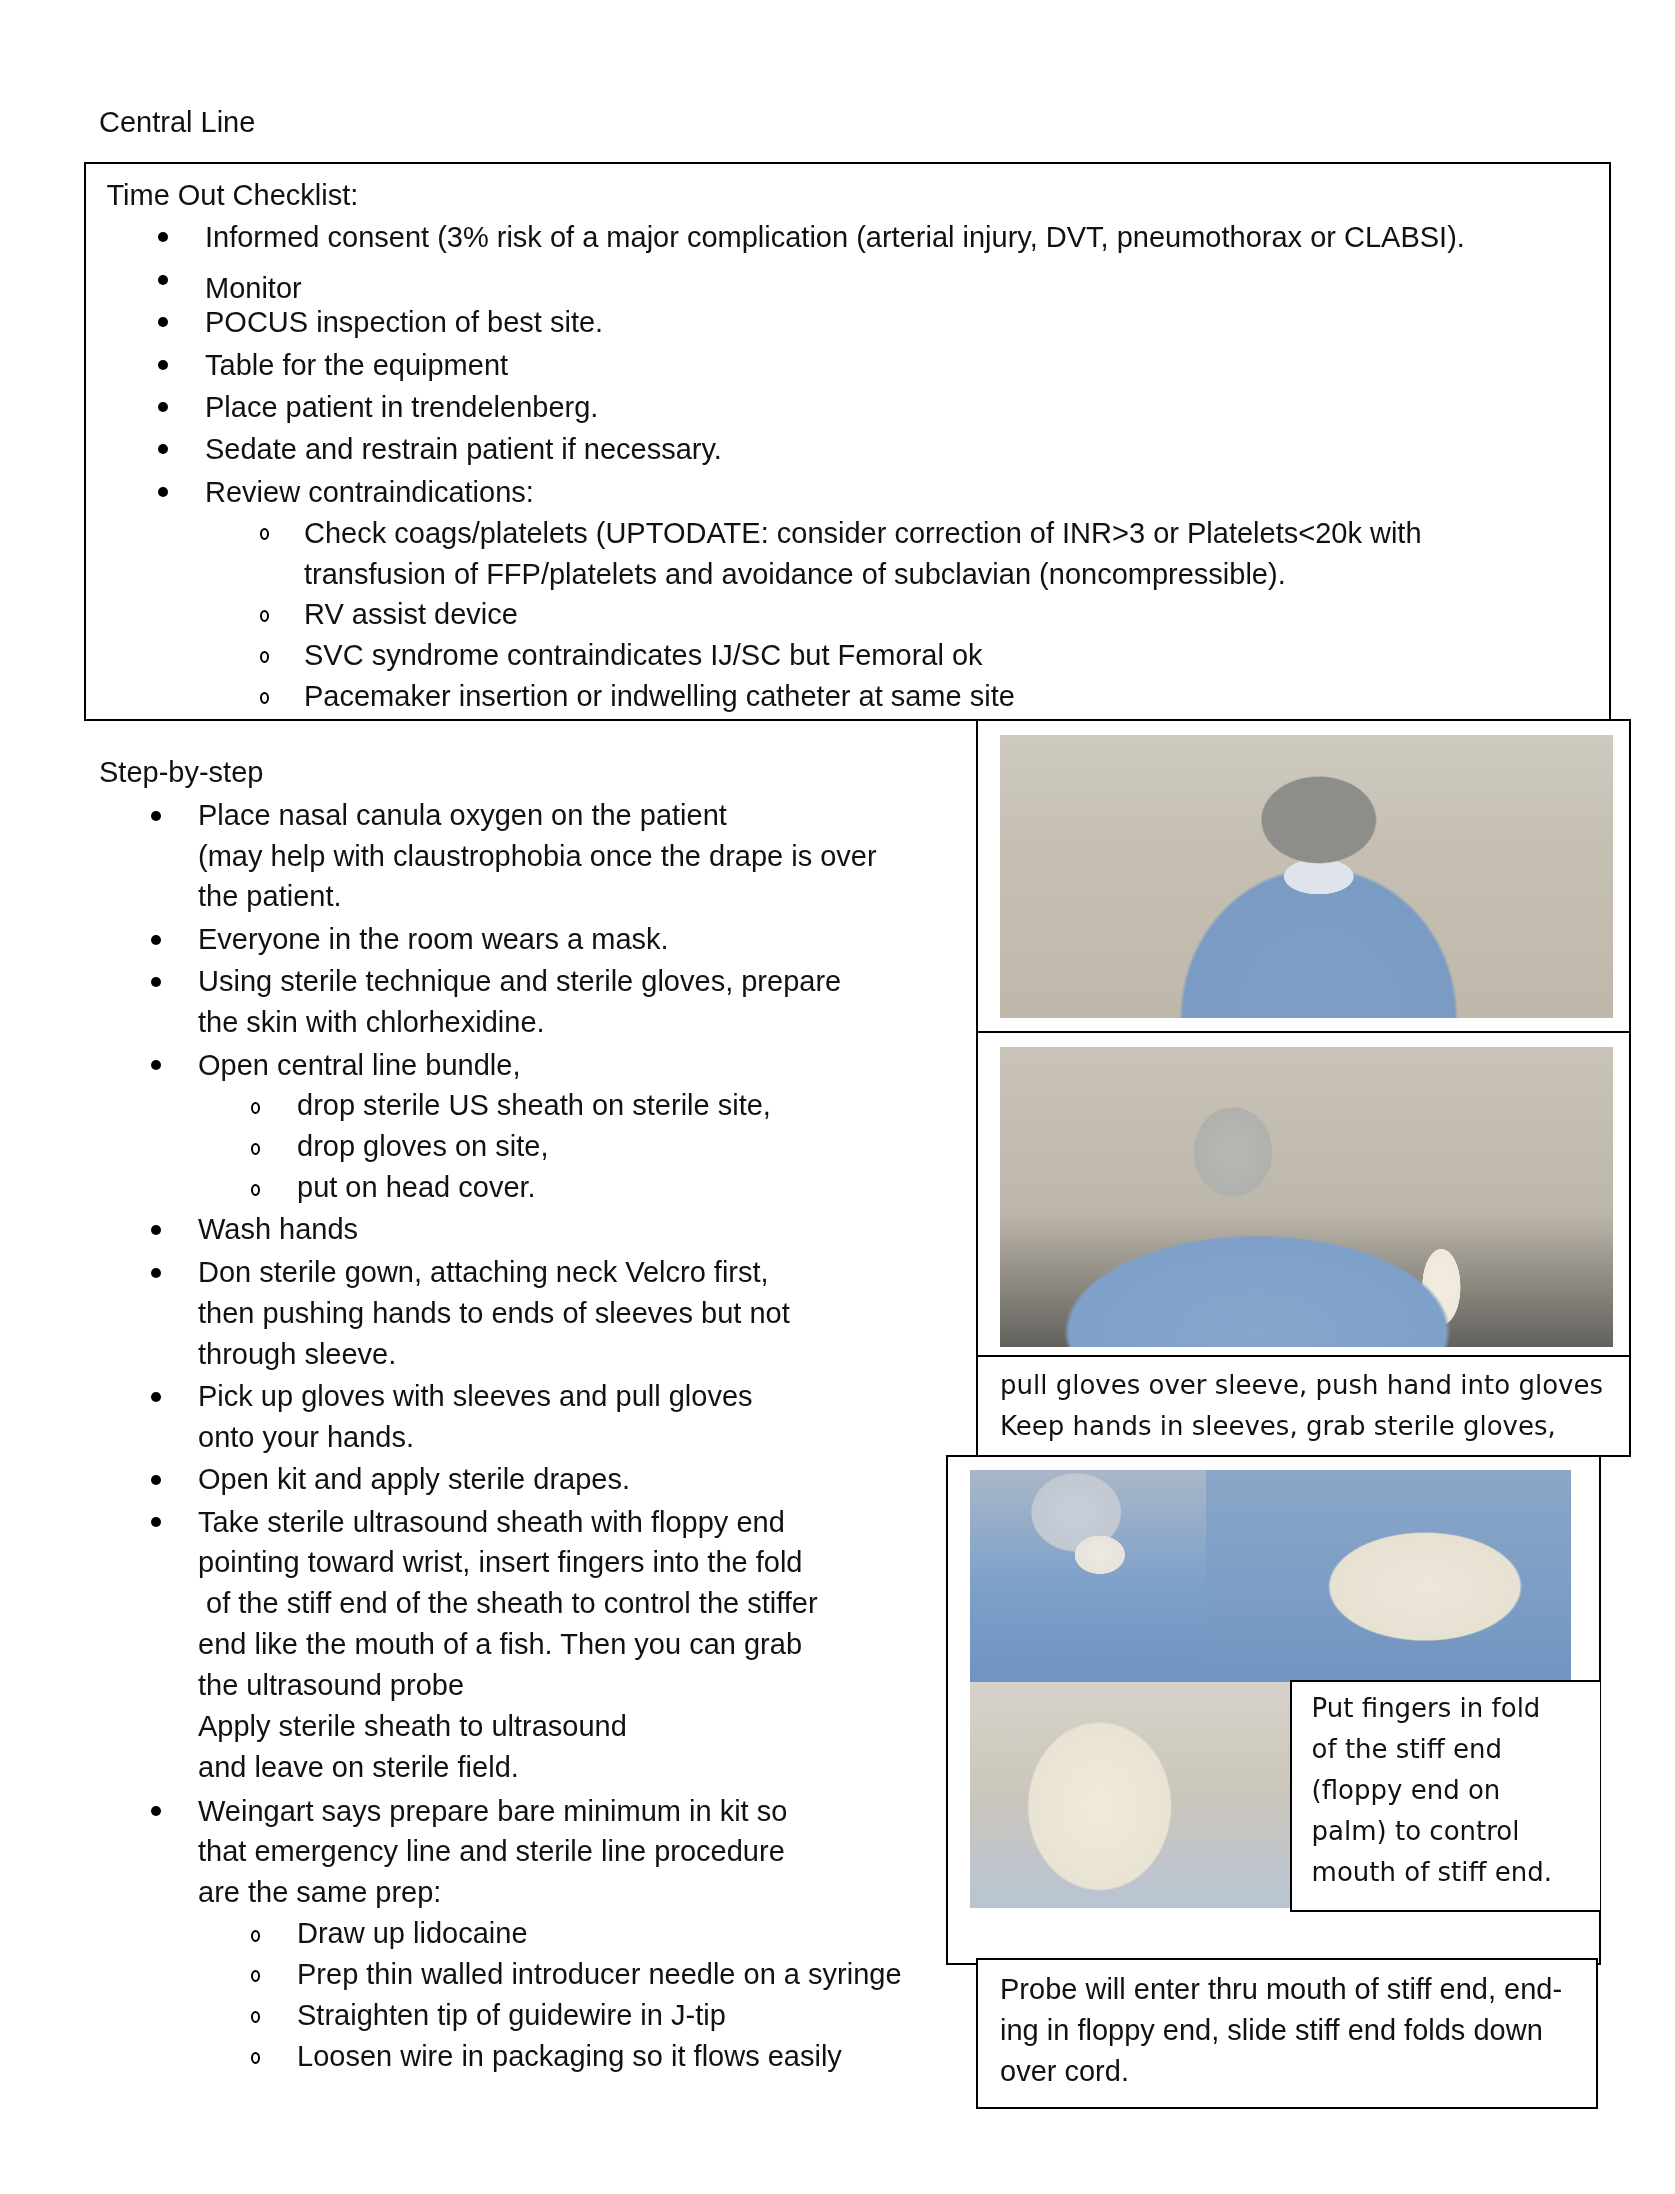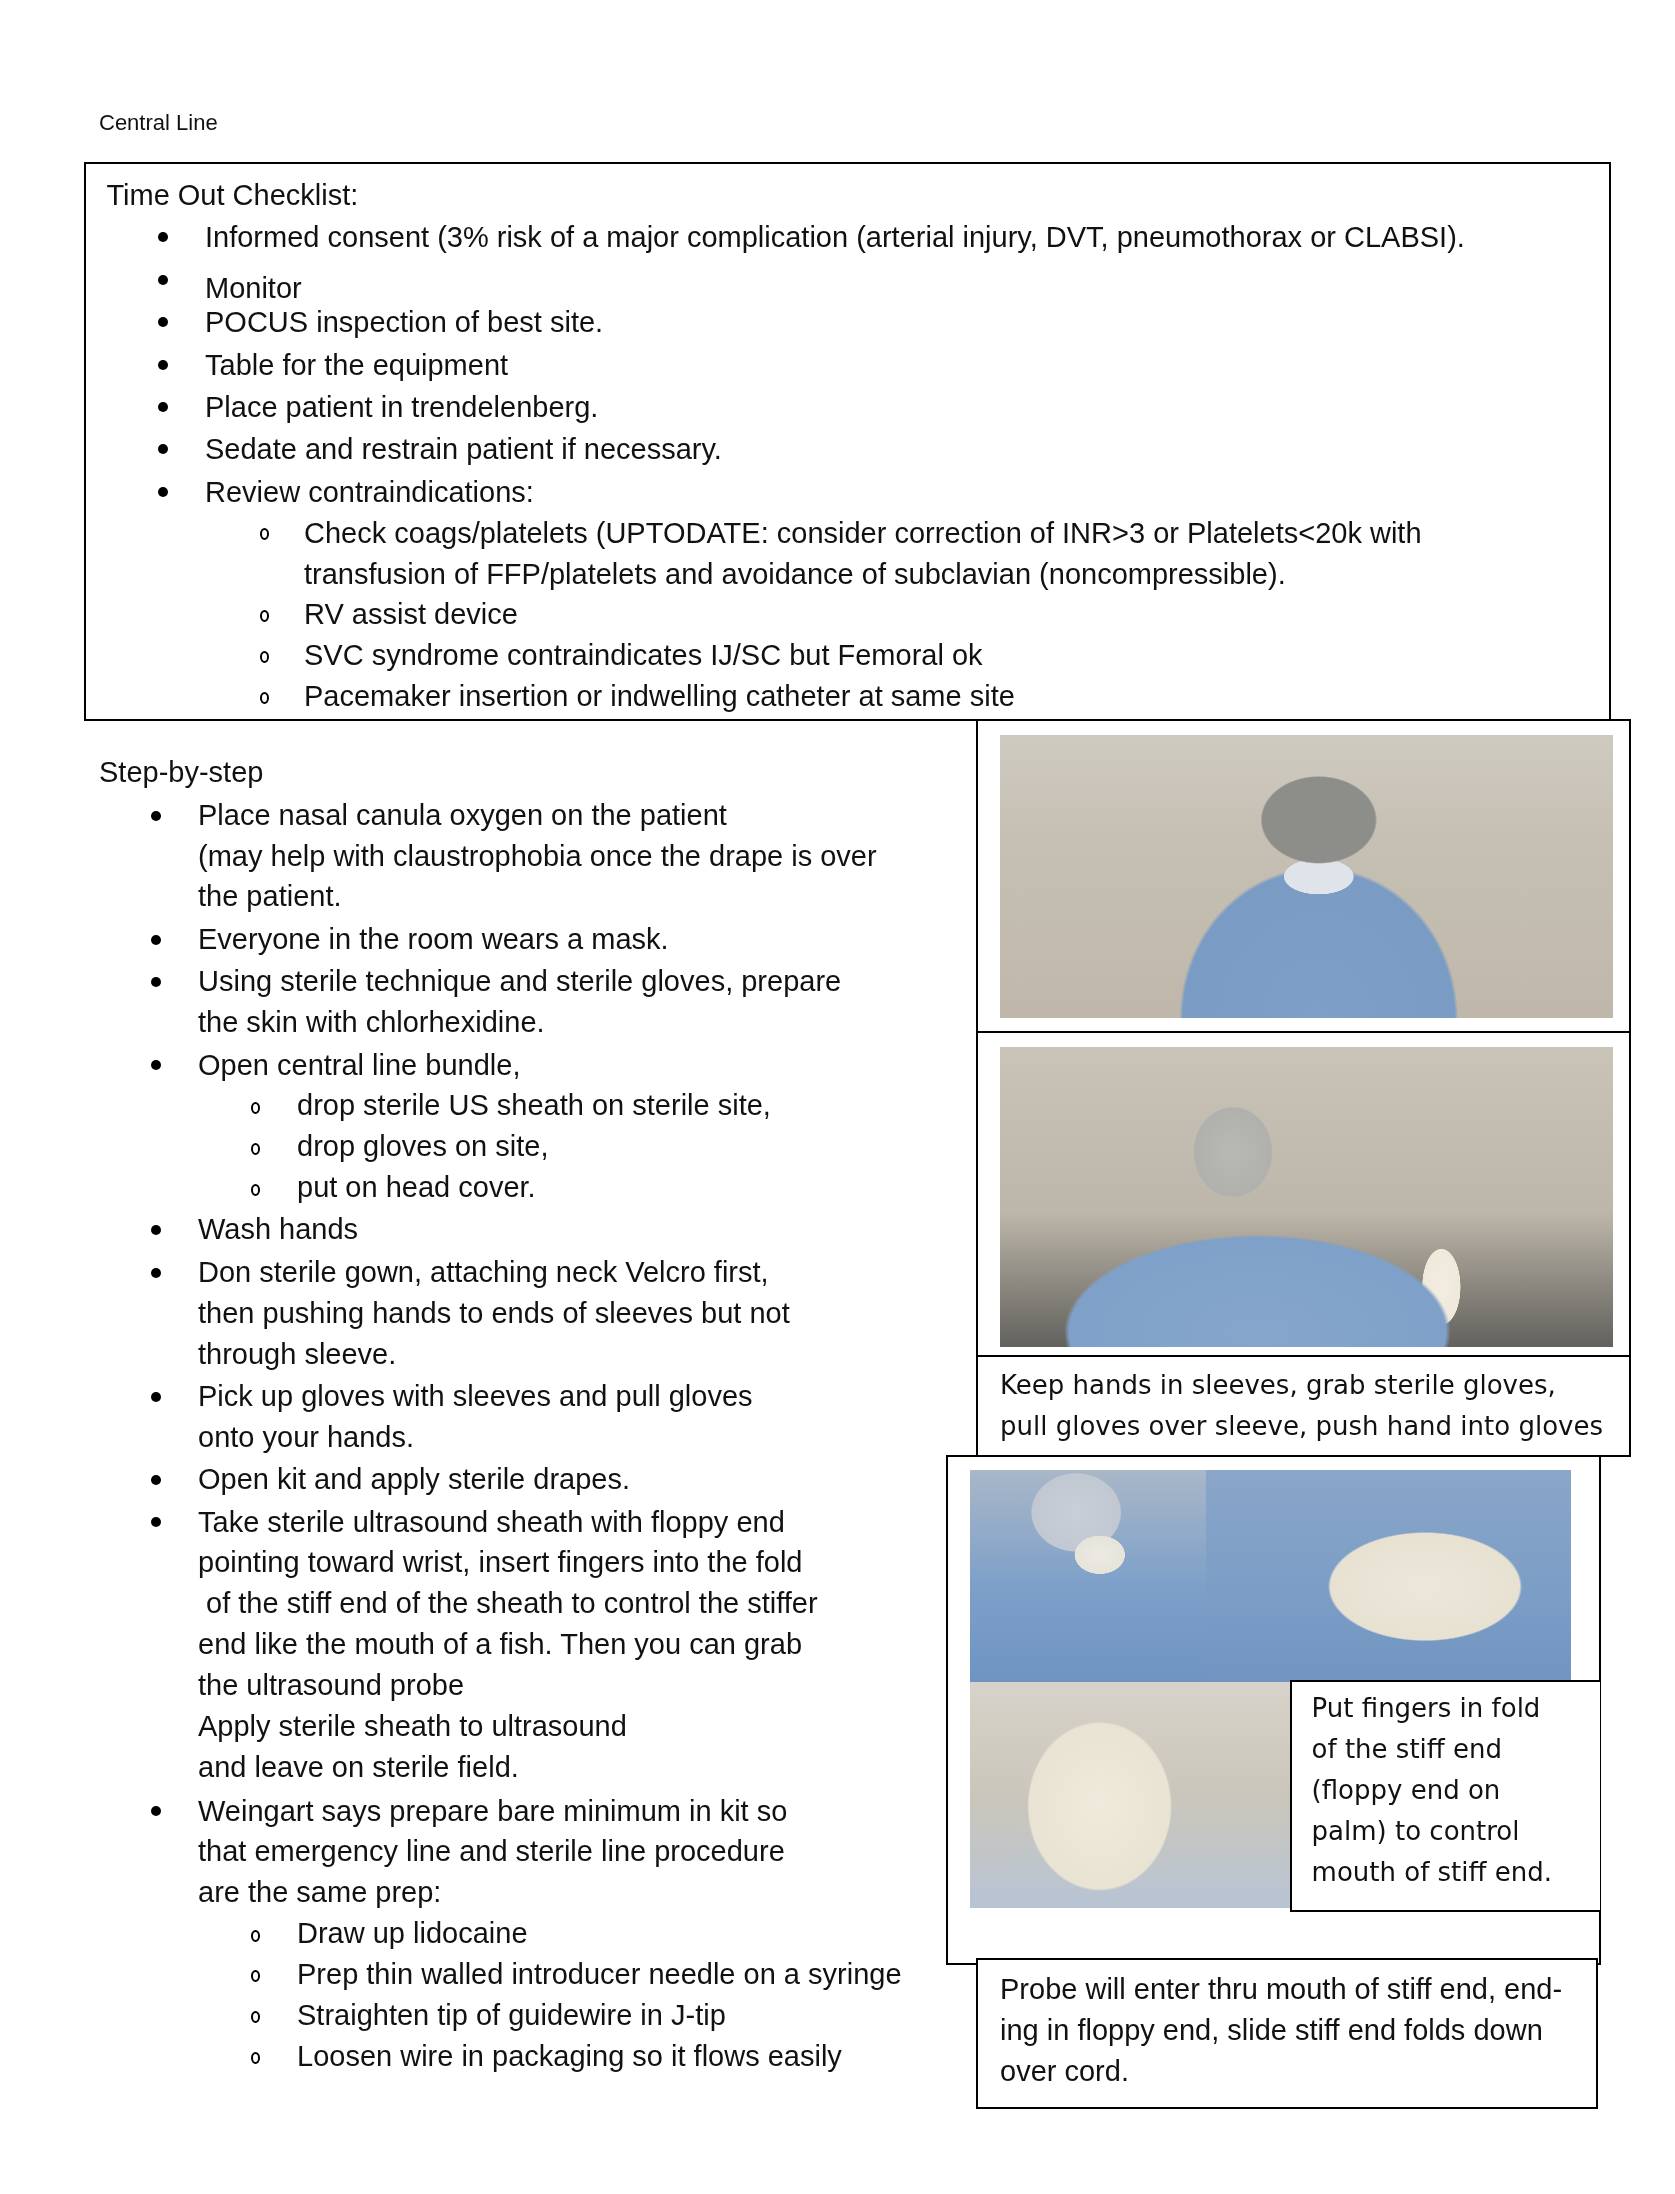--- a/index.html
+++ b/index.html
@@ -2,21 +2,21 @@
 <html style="font-size:12.6px"><head>
 <meta charset="utf-8">
 <style>
   html, body { margin: 0; padding: 0; background: #ffffff; }
   body {
     width: 1676px; height: 2194px; position: relative; overflow: hidden;
     font-family: "Liberation Sans", "DejaVu Sans", sans-serif;
     color: #111111;
   }
   .abs { position: absolute; }
-  .doc-title { left: 99px; top: 102px; font-size: 22px; line-height: 41px; }
+  .doc-title { left: 99px; top: 102px; font-size: 29px; line-height: 41px; }
 
   
   .checklist-box {
     left: 84px; top: 162px; width: 1527px; height: 559px;
     border: 2.4px solid #000; box-sizing: border-box;
   }
   .checklist-heading { position: absolute; left: 20.4px; top: 11px; font-size: 29px; line-height: 41px; }
   .row { position: absolute; font-size: 29px; line-height: 41px; white-space: nowrap; }
   .bullet-dot {
     position: absolute; width: 10.2px; height: 10.2px; border-radius: 50%; background: #000;
@@ -183,22 +183,22 @@
     <div class="photo" style="left:22px;top:14px;width:613px;height:300px;
       background:
         radial-gradient(ellipse 55px 63px at 38% 35%, #b8b8b5 0%, #b0b0ad 70%, transparent 72%),
         radial-gradient(ellipse 251px 126px at 42% 95%, #86a6cc 0%, #7fa0c8 75%, transparent 77%),
         radial-gradient(ellipse 23.6px 47px at 72% 80%, #f1ede0 0%, #efe9da 80%, transparent 82%),
         linear-gradient(180deg, #c9c3b8 0%, #bdb6aa 55%, #62615c 100%);" title="Clinician in gown and mask reaching for sterile gloves with hands in sleeves"></div>
   </div>
 
   <div class="frame" style="left:976px;top:1355px;width:655px;height:102px;">
     <div class="caption" style="left:22px;top:7.9px;font-family:'DejaVu Sans', sans-serif;font-size:26px;line-height:41px;">
+      <div>pull gloves over sleeve, push hand into gloves</div>
       <div>Keep hands in sleeves, grab sterile gloves,</div>
-      <div>pull gloves over sleeve, push hand into gloves</div>
     </div>
   </div>
 
   <div class="frame" style="left:946px;top:1455px;width:655px;height:510px;">
     <div class="photo" style="left:22px;top:13.4px;width:236px;height:212px;
       background:
         radial-gradient(ellipse 31px 23.6px at 55% 40%, #eceae3 0%, #e6e3da 80%, transparent 82%),
         radial-gradient(ellipse 63px 55px at 45% 20%, #c9cfd8 0%, #c2c8d1 70%, transparent 72%),
         linear-gradient(180deg, #a9b7c8 0%, #7da0c9 55%, #6f94c2 100%);" title="Gloved hands holding ultrasound sheath"></div>
     <div class="photo" style="left:258px;top:13.4px;width:365px;height:212px;

